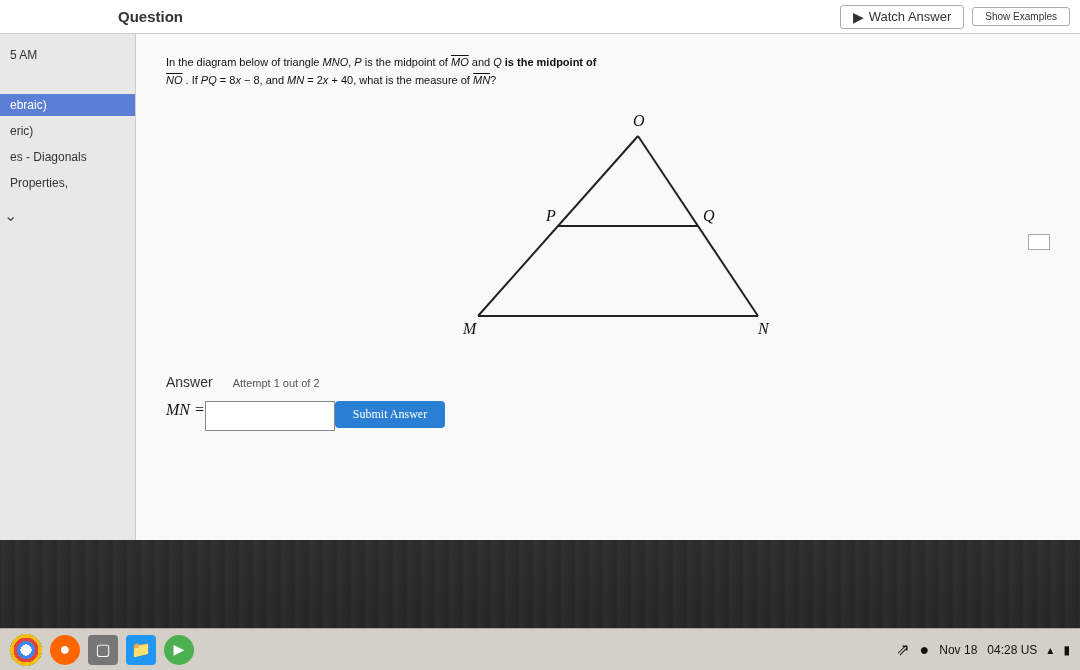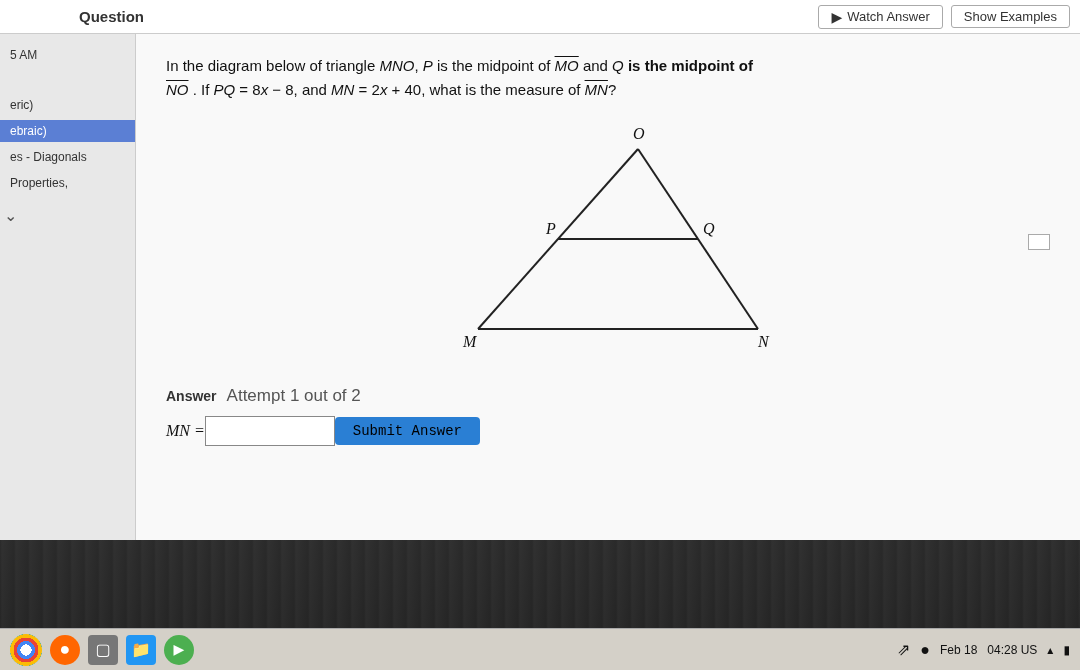--- a/index.html
+++ b/index.html
@@ -30,21 +30,21 @@
       justify-content: flex-end;
       background: #fff;
       border-bottom: 1px solid #ccc;
       height: 34px;
       padding: 0 10px;
       gap: 8px;
     }
 
     .top-bar-title {
       margin-right: auto;
-      margin-left: 69px;
+      margin-left: 108px;
       font-family: Arial, sans-serif;
       font-size: 15px;
       font-weight: bold;
       color: #333;
     }
 
     .watch-video-btn {
       display: flex;
       align-items: center;
       gap: 5px;
@@ -57,21 +57,21 @@
       cursor: pointer;
       color: #333;
     }
 
     .show-examples-btn {
       border: 1px solid #aaa;
       background: #fff;
       padding: 3px 12px;
       border-radius: 3px;
       font-family: Arial, sans-serif;
-      font-size: 13px;
+      font-size: 10px;
       cursor: pointer;
       color: #333;
     }
 
     
     .main-content {
       display: flex;
       flex: 1;
       position: relative;
     }
@@ -114,21 +114,21 @@
       flex: 1;
       padding: 20px 30px 20px 30px;
       background: #f9f9f9;
       display: flex;
       flex-direction: column;
       gap: 12px;
     }
 
     .problem-text {
       font-family: Arial, sans-serif;
-      font-size: 15px;
+      font-size: 11px;
       line-height: 1.6;
       color: #111;
       max-width: 780px;
     }
 
     .problem-text em {
       font-style: italic;
     }
 
     .overline {
@@ -147,35 +147,35 @@
     .answer-section {
       display: flex;
       flex-direction: column;
       gap: 10px;
       margin-top: 10px;
     }
 
     .answer-label {
       font-family: Arial, sans-serif;
       font-size: 14px;
-      font-weight: bold;
+      font-weight: normal;
       color: #333;
     }
 
     .attempt-label {
       font-family: Arial, sans-serif;
-      font-size: 17px;
+      font-size: 11px;
       color: #555;
       font-weight: normal;
-      margin-left: 6px;
+      margin-left: 16px;
     }
 
     .answer-row {
       display: flex;
-      align-items: center;
+      align-items: flex-start;
       gap: 0;
     }
 
     .mn-label {
       font-family: 'Times New Roman', serif;
       font-size: 16px;
       font-style: italic;
       color: #111;
     }
 
@@ -183,26 +183,26 @@
       border: 1px solid #888;
       width: 130px;
       height: 30px;
       padding: 0 6px;
       font-size: 14px;
       background: #fff;
     }
 
     .submit-btn {
       background: #2a7fd4;
-      color: #000000;
+      color: #ffffff;
       border: none;
       padding: 6px 18px;
       border-radius: 4px;
-      font-family: Liberation Mono, monospace;
-      font-size: 14px;
+      font-family: Liberation Serif, serif;
+      font-size: 12px;
       cursor: pointer;
     }
 
     
     .taskbar {
       position: absolute;
       bottom: 0;
       left: 0;
       width: 1080px;
       height: 42px;
@@ -272,25 +272,25 @@
     </button>
   </div>
 
   <div class="main-content">
 
     <div class="sidebar">
       <div class="sidebar-item">
         <span>5 AM</span>
       </div>
       <div style="height:20px;"></div>
+      <div class="sidebar-item active">
+        <span>ebraic)</span>
+      </div>
       <div class="sidebar-item">
         <span>eric)</span>
-      </div>
-      <div class="sidebar-item active">
-        <span>ebraic)</span>
       </div>
       <div class="sidebar-item">
         <span>es - Diagonals</span>
       </div>
       <div class="sidebar-item">
         <span>Properties,</span>
       </div>
       <div style="margin-top:8px; padding: 0 4px;">
         <span style="font-size:16px; color:#555; cursor:pointer;">⌄</span>
       </div>
@@ -351,18 +351,18 @@
 
   <div class="taskbar-icon" style="background:#777; border-radius:4px; font-size:16px; color:#fff;">▢</div>
 
   <div class="taskbar-icon" style="background:#2196F3; border-radius:4px; font-size:16px; color:#fff;">📁</div>
 
   <div class="taskbar-icon" style="background:#4CAF50; border-radius:50%; font-size:14px; color:#fff;">▶</div>
 
   <div class="taskbar-right">
     <span style="font-size:16px;">⇗</span>
     <span style="font-size:16px; cursor:pointer;">●</span>
-    <span>Feb 18</span>
+    <span>Nov 18</span>
     <span>04:28 US</span>
     <span>▴</span>
     <span>▮</span>
   </div>
 </div>
 
 </body></html>

